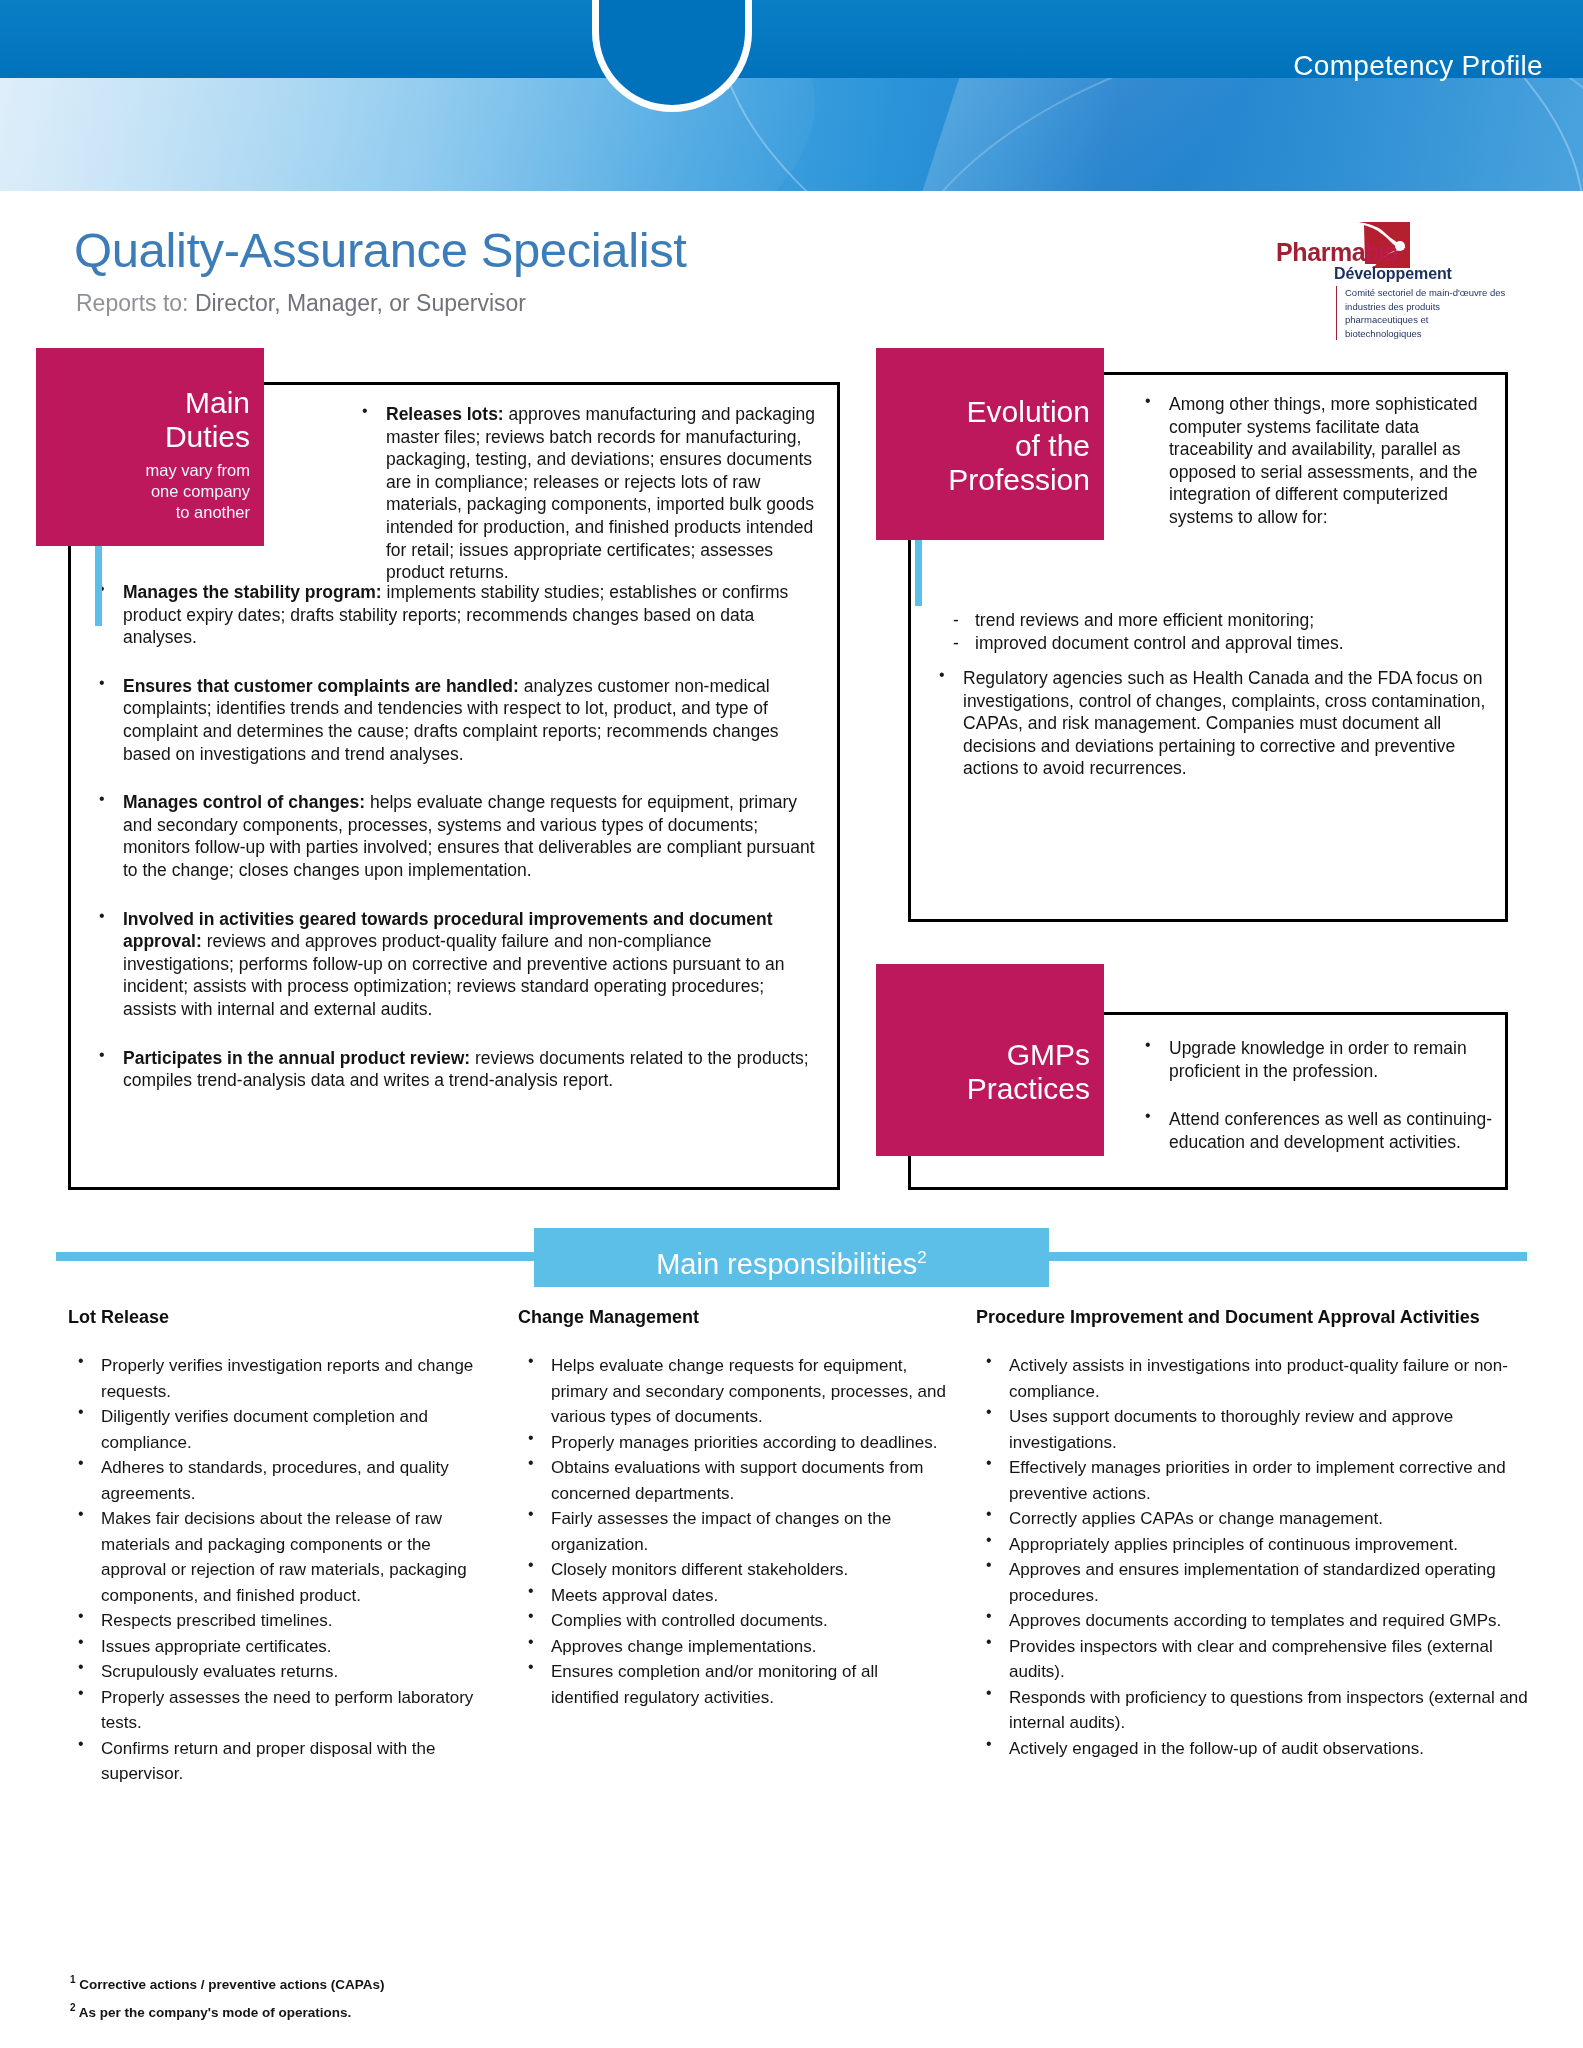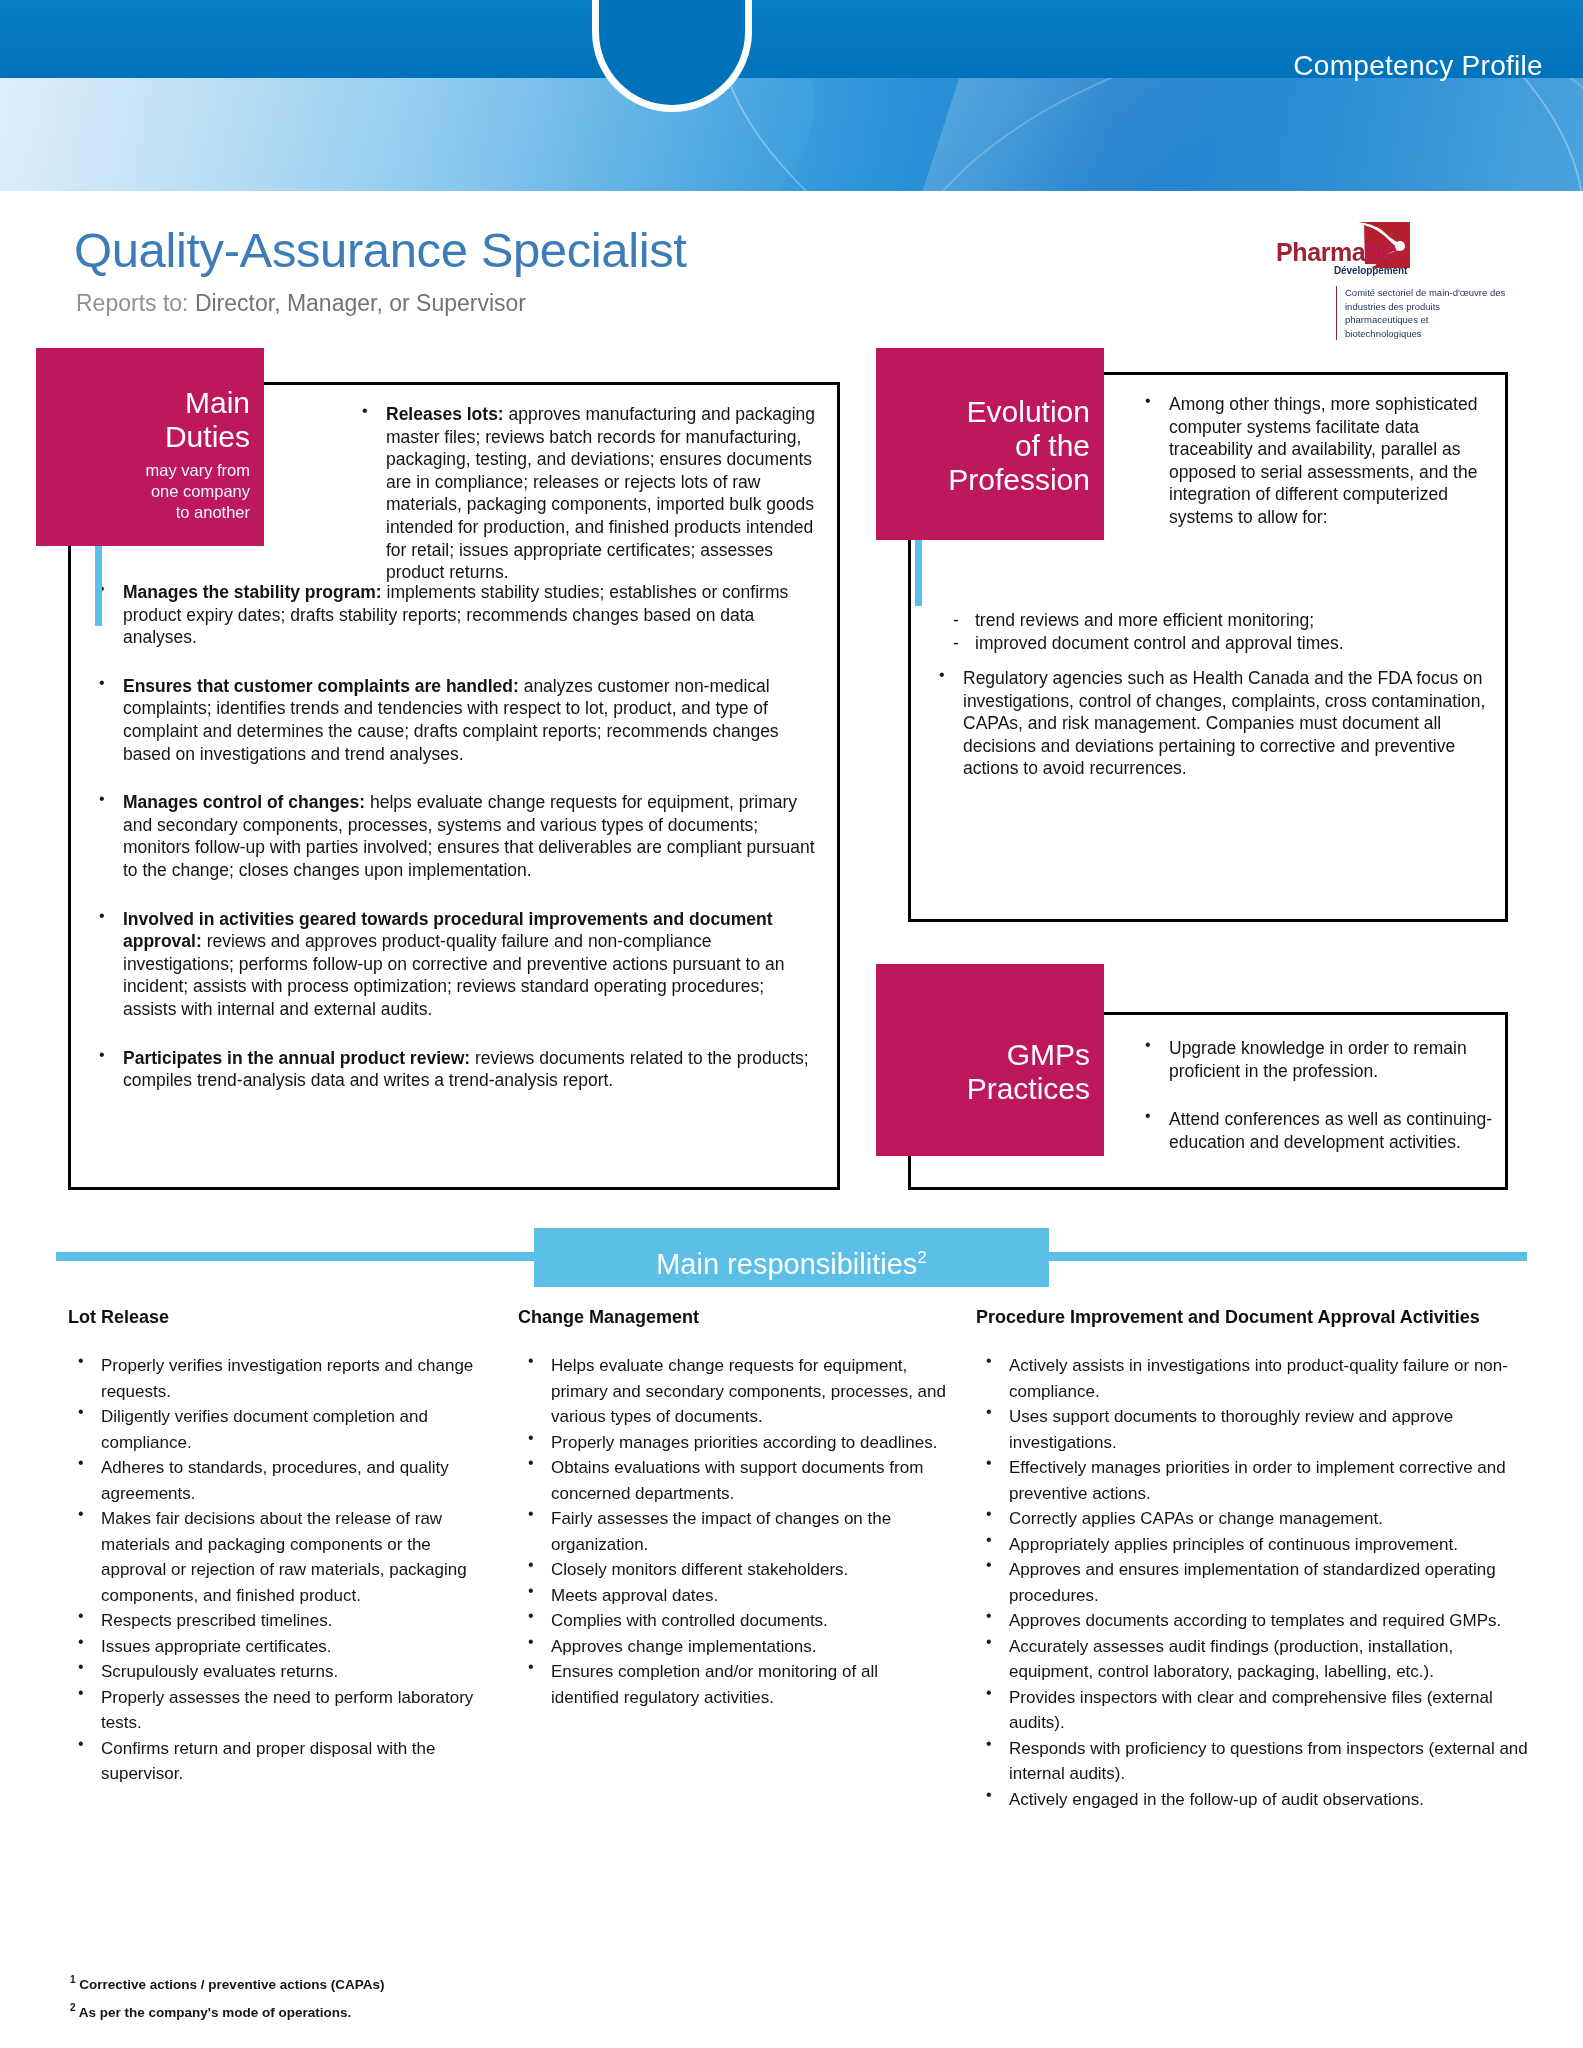--- a/index.html
+++ b/index.html
@@ -113,21 +113,21 @@
     color: #6f7479;
     white-space: nowrap;
   }
   .reports-to .lead { color: #8d9297; }
 
   
   .logo { position: absolute; left: 1272px; top: 222px; width: 240px; height: 110px; }
   .logo .word { position: absolute; left: 4px; top: 16px; font-size: 25px; font-weight: 700; color: #1e3a6e; letter-spacing: -.4px; }
   .logo .word .pharma { color: #a02133; font-weight: 700; }
   .logo .word .bio { color: #be185d; font-weight: 400; }
-  .logo .dev { position: absolute; left: 62px; top: 43px; font-size: 10px; font-weight: 700; color: #1b2f5e; letter-spacing: -.1px; }
+  .logo .dev { position: absolute; left: 62px; top: 43px; font-size: 16px; font-weight: 700; color: #1b2f5e; letter-spacing: -.1px; }
   .logo .redmark { position: absolute; left: 86px; top: 0px; width: 52px; height: 46px; }
   .logo .sub { position: absolute; left: 64px; top: 64px; font-size: 9.5px; line-height: 13.5px; color: #1b2f5e; border-left: 1.5px solid #a02133; padding-left: 8px; width: 170px; }
 
   
   .panel {
     position: absolute;
     border: 3px solid #000000;
     background: #ffffff;
   }
   .tab {
@@ -394,21 +394,20 @@
   <div class="col" id="col3">
     <h3>Procedure Improvement and Document Approval Activities</h3>
     <ul class="b">
       <li><span class="t">Actively assists in investigations into product-quality failure or non-compliance.</span></li>
       <li><span class="t">Uses support documents to thoroughly review and approve investigations.</span></li>
       <li><span class="t">Effectively manages priorities in order to implement corrective and preventive actions.</span></li>
       <li><span class="t">Correctly applies CAPAs or change management.</span></li>
       <li><span class="t">Appropriately applies principles of continuous improvement.</span></li>
       <li><span class="t">Approves and ensures implementation of standardized operating procedures.</span></li>
       <li><span class="t">Approves documents according to templates and required GMPs.</span></li>
-      <li><span class="t">Accurately assesses audit findings (production, installation, equipment, control laboratory, packaging, labelling, etc.).</span></li>
       <li><span class="t">Provides inspectors with clear and comprehensive files (external audits).</span></li>
       <li><span class="t">Responds with proficiency to questions from inspectors (external and internal audits).</span></li>
       <li><span class="t">Actively engaged in the follow-up of audit observations.</span></li>
     </ul>
   </div>
 
   <div class="footnotes">
     <div><sup>1</sup><span> Corrective actions / preventive actions (CAPAs)</span></div>
     <div><sup>2</sup><span> As per the company's mode of operations.</span></div>
   </div>

